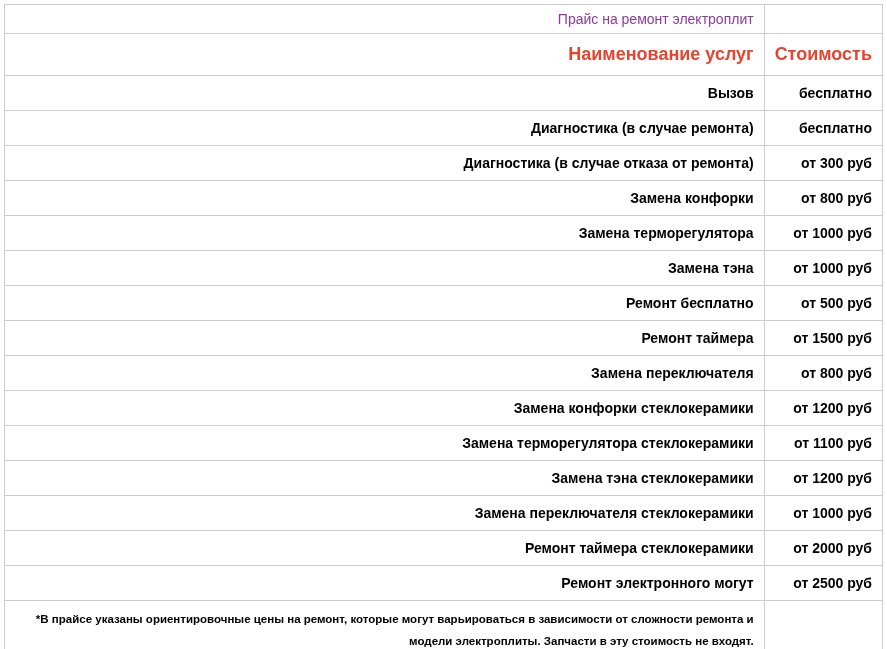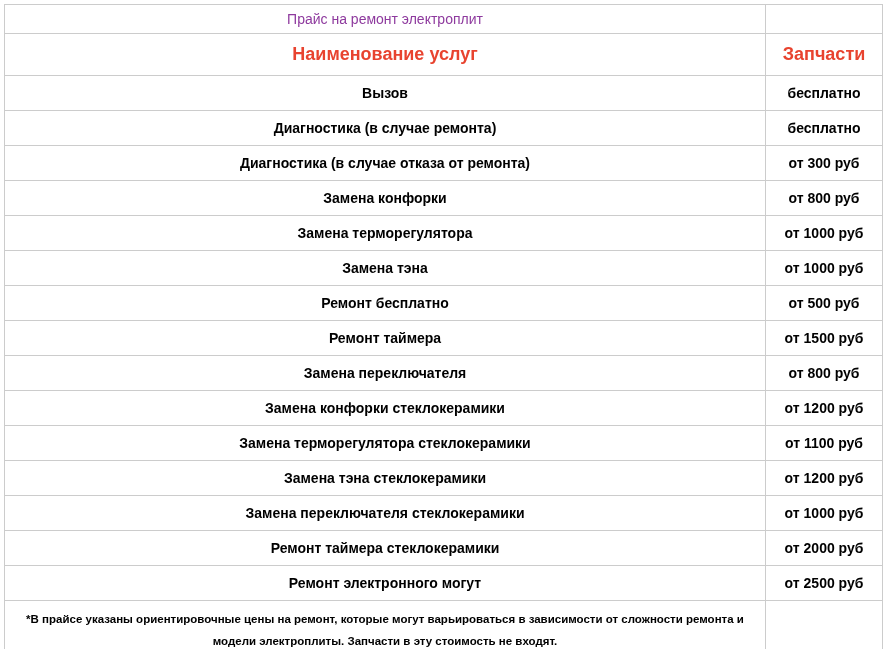--- a/index.html
+++ b/index.html
@@ -13,21 +13,21 @@
       padding: 4px;
     }
     table {
       width: 879px;
       border-collapse: collapse;
       border: 1px solid #ccc;
     }
     td, th {
       border: 1px solid #ccc;
       padding: 8px 10px;
-      text-align: center;
+      text-align: right;
       vertical-align: middle;
     }
     .title-row td {
       color: #8e3a9e;
       font-size: 14px;
       font-weight: normal;
       padding: 6px 10px;
     }
     .header-row td {
       color: #e8432f;
@@ -65,21 +65,21 @@
     <col class="col-service">
     <col class="col-price">
   </colgroup>
   <tbody>
     <tr class="title-row">
       <td>Прайс на ремонт электроплит</td>
       <td></td>
     </tr>
     <tr class="header-row">
       <td>Наименование услуг</td>
-      <td>Запчасти</td>
+      <td>Стоимость</td>
     </tr>
 
   <tr class="data-row">
         <td>Вызов</td>
         <td>бесплатно</td>
       </tr>
       <tr class="data-row">
         <td>Диагностика (в случае ремонта)</td>
         <td>бесплатно</td>
       </tr>

